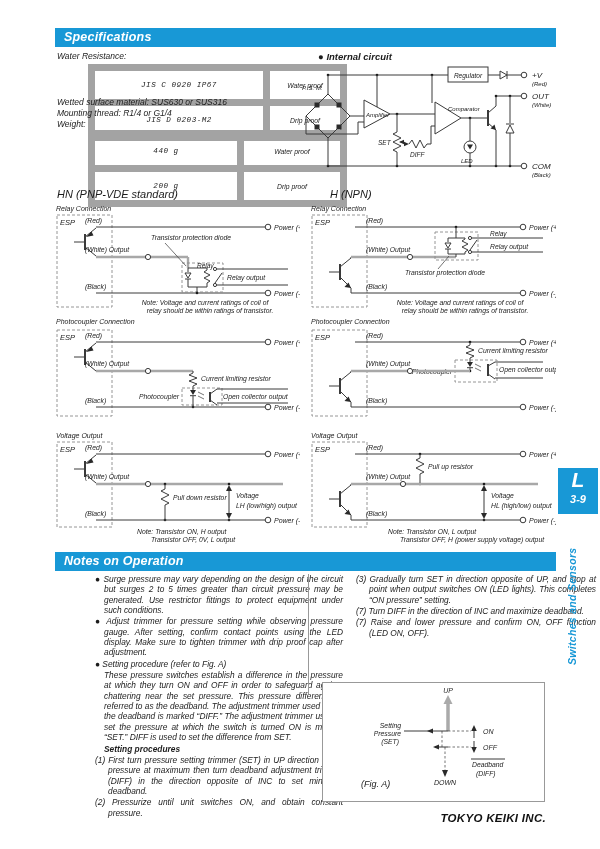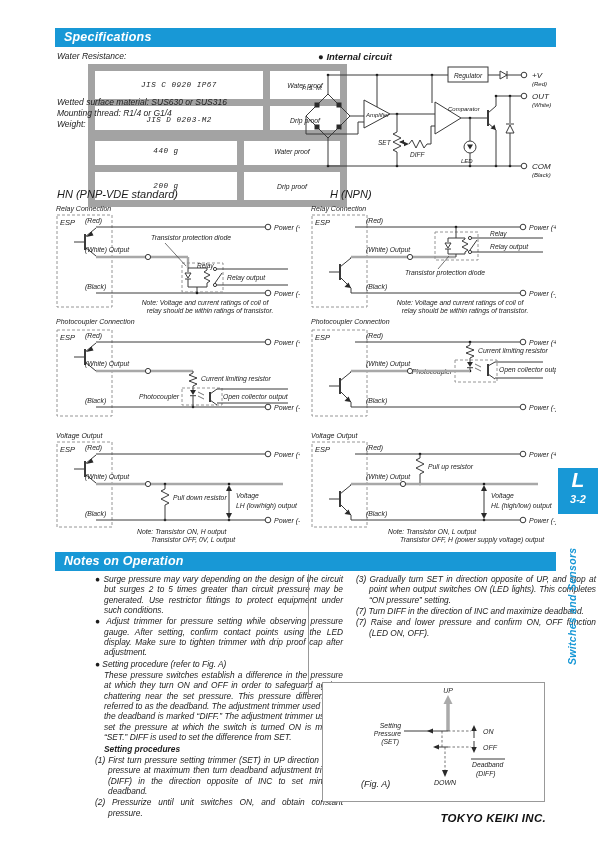--- a/index.html
+++ b/index.html
@@ -477,19 +477,19 @@
       <path class="w" d="M148,76 H182"></path>
       <text class="t68" x="149" y="84">Deadband</text>
       <text class="t68" x="153" y="93">(DIFF)</text>
       <text class="t70" x="122" y="102" text-anchor="middle">DOWN</text>
       <text style="font-size:9px;" x="38" y="104">(Fig. A)</text>
     </svg>
   </div>
 
   <div class="tab">
     <span class="big">L</span>
-    <span class="num">3-2</span>
+    <span class="num">3-9</span>
   </div>
   <div class="vert">Switches and Sensors</div>
 
   <div class="footer">TOKYO KEIKI INC.</div>
 
 </div>
 
 </body></html>

